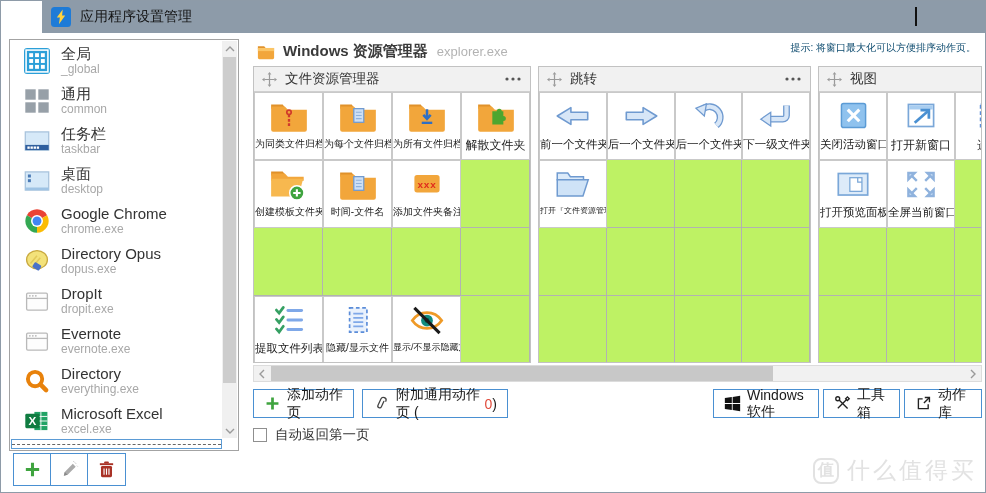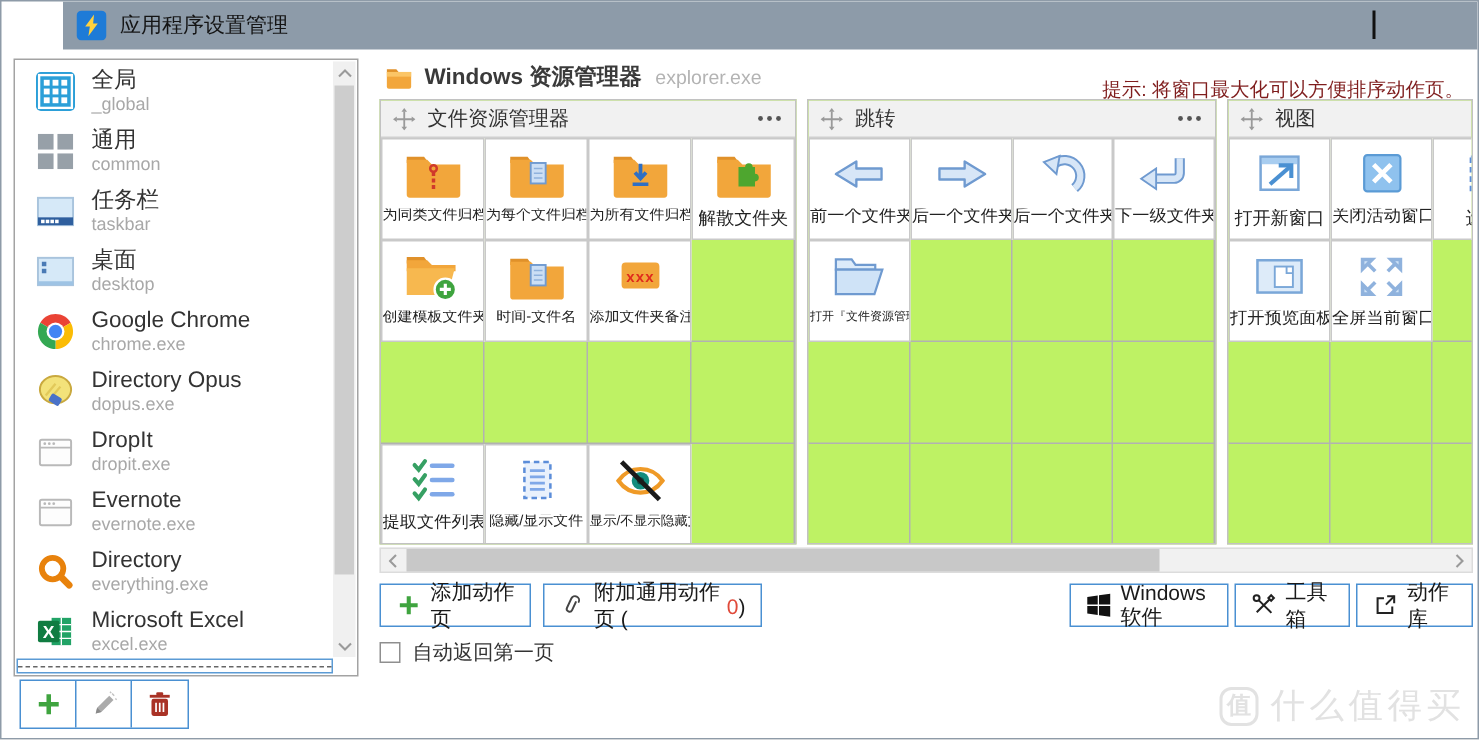--- a/index.html
+++ b/index.html
@@ -32,21 +32,21 @@
   .h-strip i{display:block;width:100%;border-top:1px dashed #666;}
   .side-btns{position:absolute;left:12px;top:452px;display:flex;border:1px solid #4a90d2;background:#fff;}
   .side-btn{width:37px;height:31px;display:flex;align-items:center;justify-content:center;border-right:1px solid #4a90d2;}
   .side-btn:last-child{border-right:none;}
   .side-btn .icon{width:19px;height:19px;}
   
   .main-header{position:absolute;left:256px;top:41px;display:flex;align-items:center;}
   .main-header .icon{width:18px;height:16px;}
   .app-label{margin-left:8px;font-size:15px;font-weight:bold;color:#3a3a3a;}
   .exe-label{margin-left:9px;font-size:13px;color:#b3b3b3;}
-  .hint{position:absolute;right:9px;top:50px;font-size:13px;color:#7f1d1d;}
+  .hint{position:absolute;right:9px;top:40px;font-size:10px;color:#0c4a6e;}
   
   .panels-row{position:absolute;left:252px;top:65px;width:729px;height:297px;}
   .panel{position:absolute;top:0;height:297px;border:1px solid #c2c2c2;background:#bef264;overflow:hidden;}
   .panel:nth-child(1){left:0;width:278px;}
   .panel:nth-child(2){left:285px;width:273px;}
   .panel:nth-child(3){left:565px;width:164px;}
   .panel-header{height:25px;background:#f1f1f1;border-bottom:1px solid #cfcfcf;display:flex;align-items:center;padding:0 8px;}
   .panel-header .move{width:15px;height:15px;}
   .panel-title{margin-left:8px;font-size:13.5px;color:#333;}
   .panel-menu{margin-left:auto;width:18px;height:6px;}
@@ -603,39 +603,39 @@
             </svg>
           </span>
       <span class="panel-title">视图</span>
 
     </div>
     <div class="panel-grid" style="grid-template-columns:repeat(3,68px)">
           <div class="cell tile">
          <div class="ticon">
               <span class="icon" style="width:42px;height:36px">
                 <svg viewBox="0 0 40 34">
+                  <rect x="9" y="5" width="23" height="23" rx="2" fill="#8fc2ee" stroke="#5b9bd5" stroke-width="1.4"></rect>
+                  <path d="M15 11 l11 11 M26 11 l-11 11" stroke="#fff" stroke-width="3"></path>
+                </svg>
+              </span>
+            </div>
+         <div class="tlabel" style="font-size:11.5px">关闭活动窗口</div>
+       </div>
+          <div class="cell tile">
+         <div class="ticon">
+              <span class="icon" style="width:42px;height:36px">
+                <svg viewBox="0 0 40 34">
                   <rect x="8" y="6" width="24" height="21" fill="#fff" stroke="#7aa7d8" stroke-width="1.6"></rect>
                   <rect x="8.8" y="6.8" width="22.4" height="4" fill="#a8cdf0"></rect>
                   <path d="M14 23.5 L26.5 12.5" stroke="#4a90d2" stroke-width="2.6"></path>
                   <path d="M19.5 11.5 h8 v8" stroke="#4a90d2" stroke-width="2.6" fill="none"></path>
                 </svg>
               </span>
             </div>
          <div class="tlabel" style="font-size:12px">打开新窗口</div>
-       </div>
-          <div class="cell tile">
-         <div class="ticon">
-              <span class="icon" style="width:42px;height:36px">
-                <svg viewBox="0 0 40 34">
-                  <rect x="9" y="5" width="23" height="23" rx="2" fill="#8fc2ee" stroke="#5b9bd5" stroke-width="1.4"></rect>
-                  <path d="M15 11 l11 11 M26 11 l-11 11" stroke="#fff" stroke-width="3"></path>
-                </svg>
-              </span>
-            </div>
-         <div class="tlabel" style="font-size:11.5px">关闭活动窗口</div>
        </div>
           <div class="cell tile">
          <div class="ticon">
               <span class="icon" style="width:42px;height:36px">
                 <svg viewBox="0 0 40 34">
                   <rect x="12" y="6" width="22" height="22" fill="none" stroke="#5b8dd9" stroke-width="1.6" stroke-dasharray="3.5 2.5"></rect>
                 </svg>
               </span>
             </div>
          <div class="tlabel" style="font-size:12px">选择</div>

